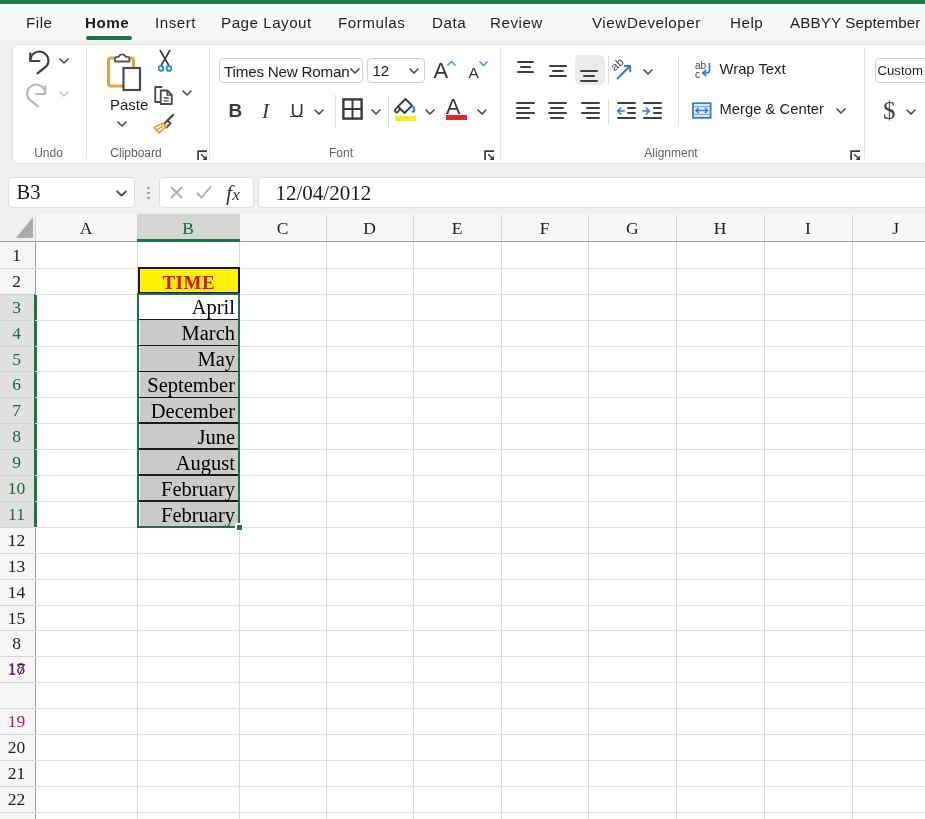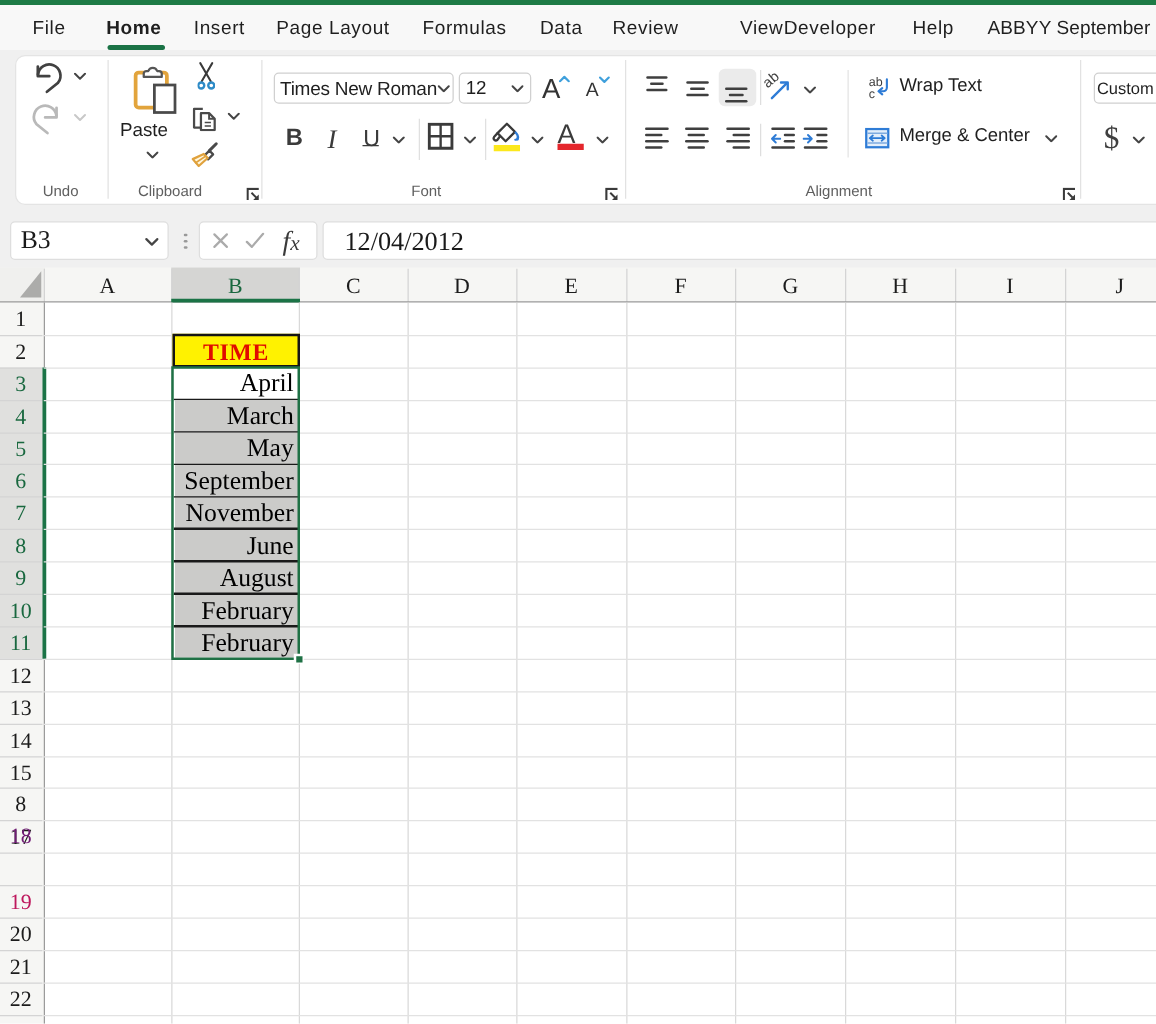--- a/index.html
+++ b/index.html
@@ -72,21 +72,21 @@
 <path d="M19.2 9.8 A8.2 8.2 0 1 0 4.6 15.6 L12.7 22.2" fill="none" stroke="#b9b9b9" stroke-width="2" stroke-linecap="round"></path>
 </svg>
 <svg class="chev" style="left:58.5px;top:90.5px" width="10" height="6" viewBox="0 0 10 6">
     <path d="M1 1 L5 5 L9 1" fill="none" stroke="#c8c8c8" stroke-width="1.6" stroke-linecap="round" stroke-linejoin="round"></path>
   </svg>
 <svg class="a" style="left:105px;top:49px" width="37" height="43" viewBox="0 0 37 43">
 <rect x="3.5" y="9" width="25" height="28" rx="2.5" fill="#fff" stroke="#e2a43c" stroke-width="3"></rect>
 <path d="M10 12.5 V10 a2.2 2.2 0 0 1 2.2 -2.2 h1.5 a3.7 3.7 0 0 1 7 0 h1.5 a2.2 2.2 0 0 1 2.2 2.2 v2.5 z" fill="#fff" stroke="#555" stroke-width="1.8" stroke-linejoin="round"></path>
 <rect x="18.5" y="19" width="16.5" height="22" fill="#fff" stroke="#4a4a4a" stroke-width="2.2"></rect>
 </svg>
-<div class="ctext" style="left:96px;top:96px;width:38px;text-align:left">Paste</div>
+<div class="ctext" style="left:110px;top:96px;width:38px;text-align:left">Paste</div>
 <svg class="chev" style="left:117px;top:121px" width="10" height="6" viewBox="0 0 10 6">
     <path d="M1 1 L5 5 L9 1" fill="none" stroke="#454545" stroke-width="1.6" stroke-linecap="round" stroke-linejoin="round"></path>
   </svg>
 <svg class="a" style="left:157.5px;top:48.5px" width="14" height="24" viewBox="0 0 14 24">
 <path d="M2.2 1.5 L10.6 16" stroke="#3a3a3a" stroke-width="1.6" stroke-linecap="round" fill="none"></path>
 <path d="M11.8 1.5 L3.4 16" stroke="#3a3a3a" stroke-width="1.6" stroke-linecap="round" fill="none"></path>
 <circle cx="3" cy="19.4" r="2.4" fill="none" stroke="#2e8bc7" stroke-width="1.9"></circle>
 <circle cx="11" cy="19.4" r="2.4" fill="none" stroke="#2e8bc7" stroke-width="1.9"></circle>
 </svg>
 <svg class="a" style="left:152.5px;top:85.3px" width="23.5" height="20" viewBox="0 0 23 20">
@@ -356,19 +356,19 @@
 <div class="a" style="left:139px;top:370.59999999999997px;width:99.5px;height:1.6px;background:#1a1a1a"></div>
 <div class="a" style="left:139px;top:396.5px;width:99.5px;height:1.6px;background:#1a1a1a"></div>
 <div class="a" style="left:139px;top:422.4px;width:99.5px;height:1.6px;background:#1a1a1a"></div>
 <div class="a" style="left:139px;top:448.3px;width:99.5px;height:1.6px;background:#1a1a1a"></div>
 <div class="a" style="left:139px;top:474.2px;width:99.5px;height:1.6px;background:#1a1a1a"></div>
 <div class="a" style="left:139px;top:500.09999999999997px;width:99.5px;height:1.6px;background:#1a1a1a"></div>
 <div class="month" style="top:296.3px">April</div>
 <div class="month" style="top:322.20000000000005px">March</div>
 <div class="month" style="top:348.1px">May</div>
 <div class="month" style="top:374.0px">September</div>
-<div class="month" style="top:399.90000000000003px">November</div>
+<div class="month" style="top:399.90000000000003px">December</div>
 <div class="month" style="top:425.8px">June</div>
 <div class="month" style="top:451.70000000000005px">August</div>
 <div class="month" style="top:477.6px">February</div>
 <div class="month" style="top:503.5px">February</div>
 <div class="a" style="left:137.3px;top:292.5px;width:102.9px;height:235.5px;border:2.3px solid #1f7145;box-sizing:border-box"></div>
 <div class="a" style="left:235.4px;top:523.2px;width:8px;height:8px;background:#fff"></div>
 <div class="a" style="left:236.6px;top:524.6px;width:5.2px;height:5.2px;background:#1f7145"></div>
 </body></html>

